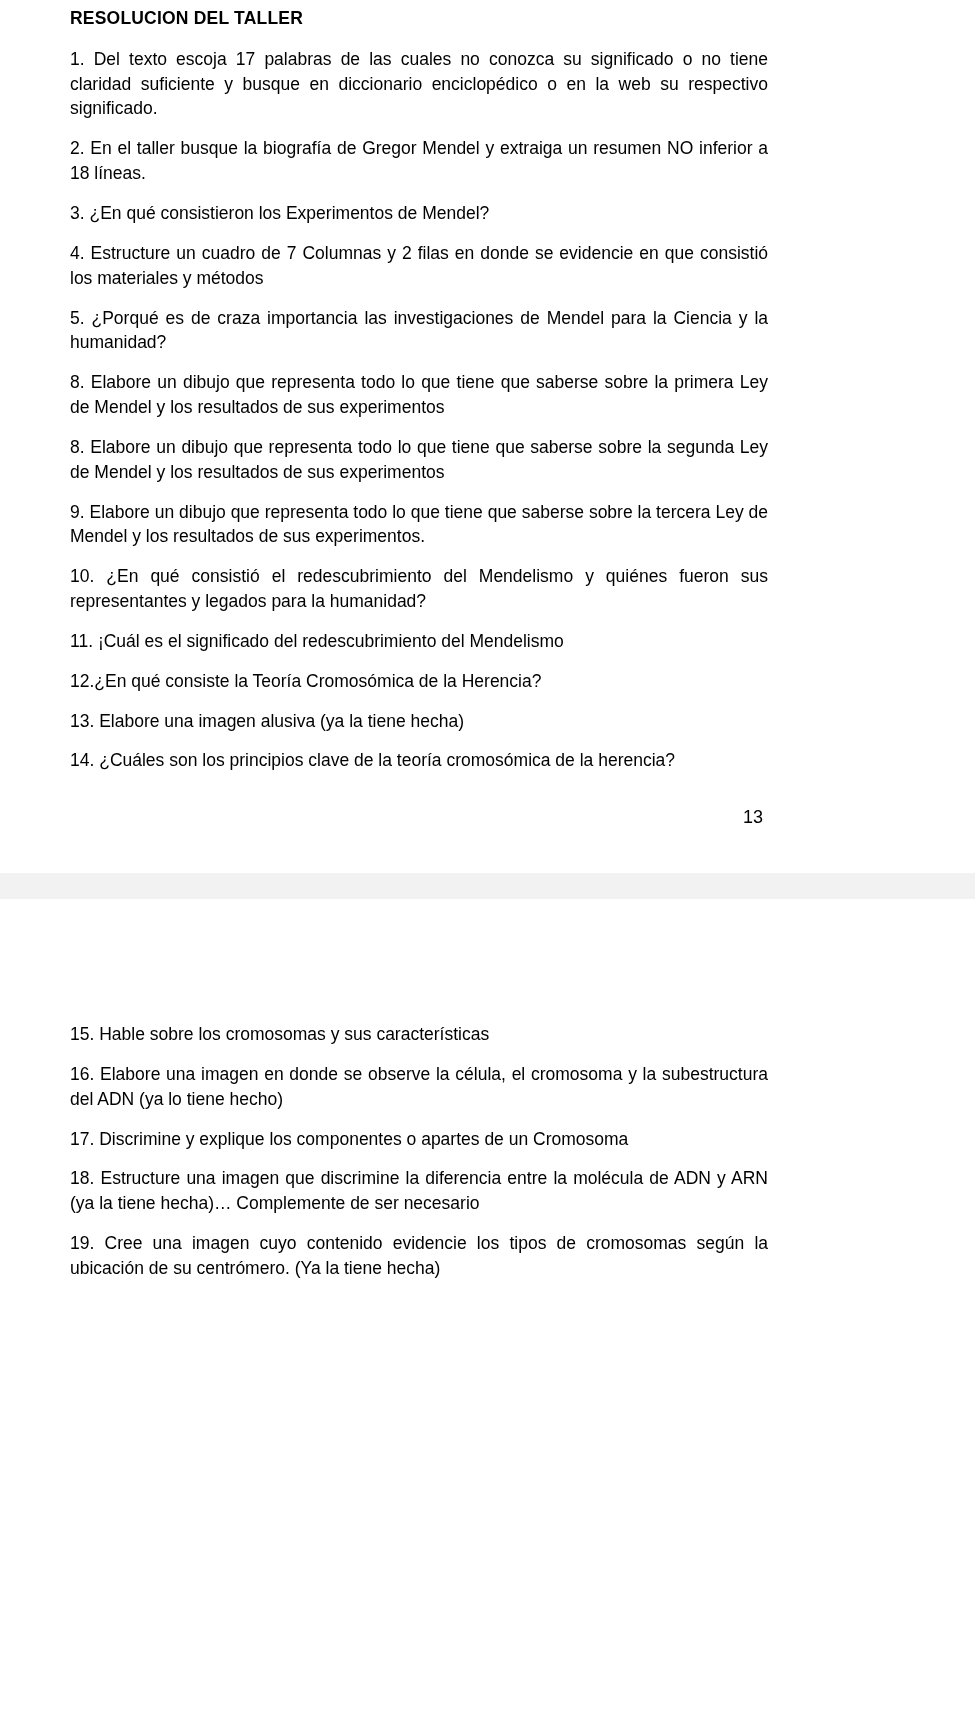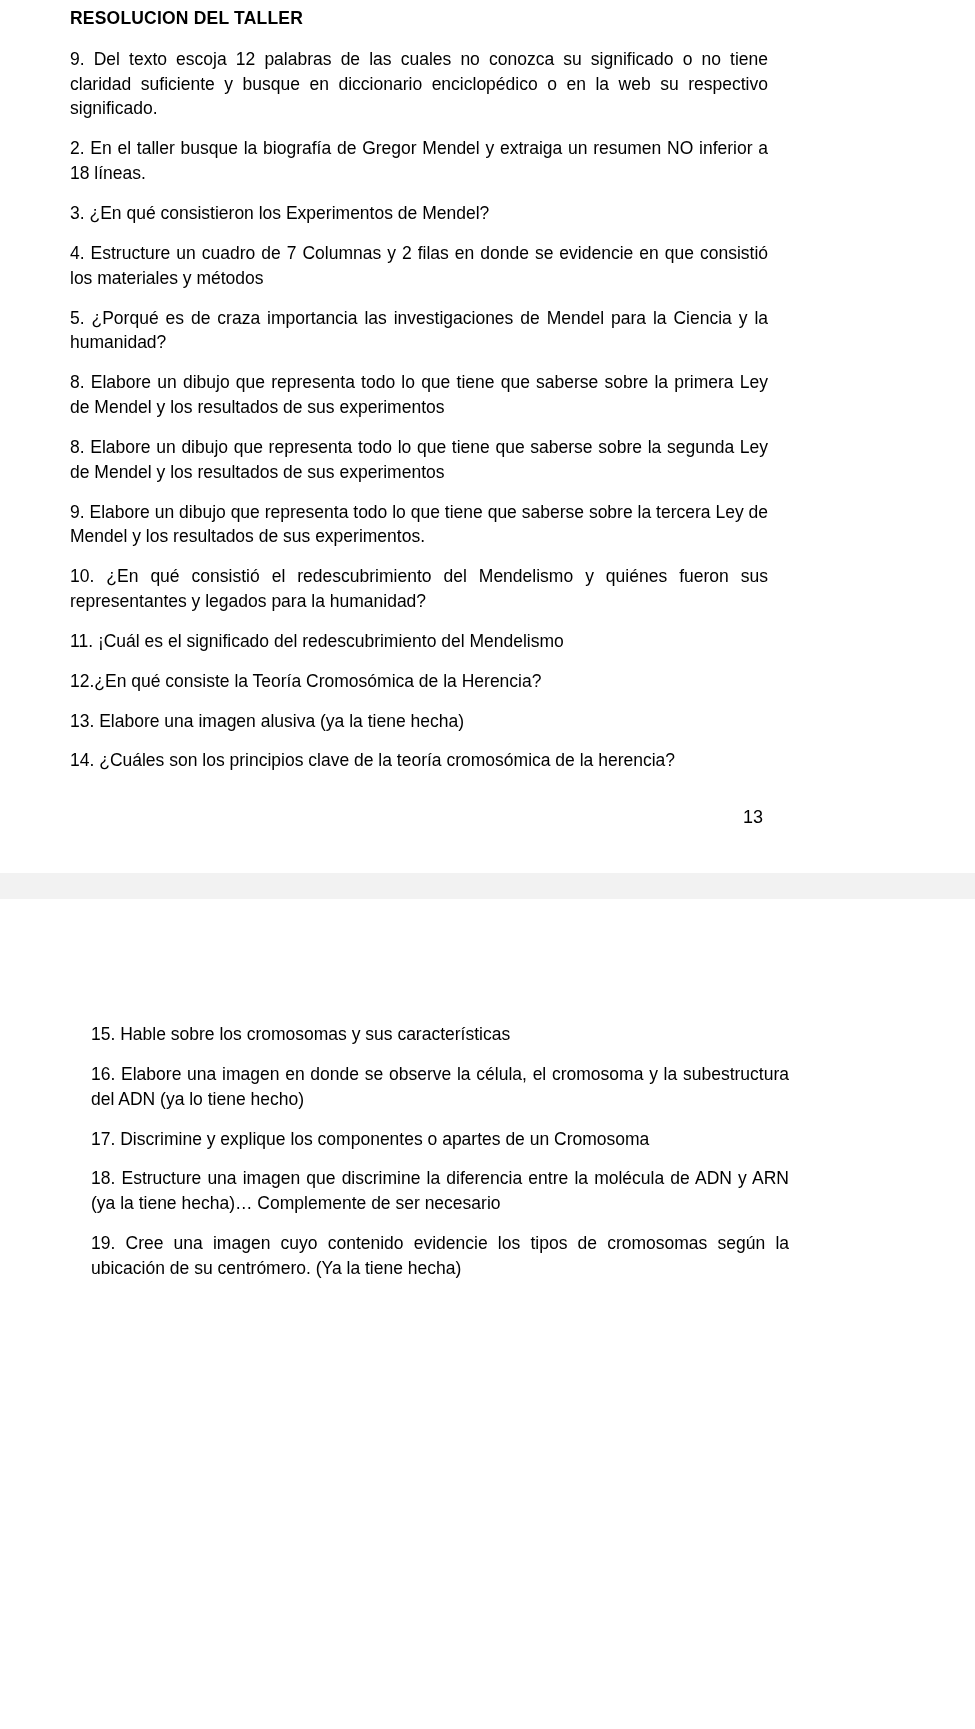--- a/index.html
+++ b/index.html
@@ -23,21 +23,20 @@
     min-height: 873px;
   }
   .page-gap {
     width: 975px;
     height: 26px;
     background: #f2f2f2;
   }
   .page-two {
     padding: 0 77px 0 70px;
     min-height: 830px;
-    margin-left: 21px;
   }
   .doc-title {
     font-size: 17.5px;
     font-weight: bold;
     letter-spacing: 0.2px;
     margin: 0;
     padding-top: 7px;
     line-height: 1.3;
   }
   .para {
@@ -61,21 +60,21 @@
   .spacer-top-two {
     height: 108px;
   }
 </style>
 </head>
 <body>
 
 <div class="page page-one">
   <h1 class="doc-title">RESOLUCION DEL TALLER</h1>
 
-  <p class="para first-after-title">9. Del texto escoja 12 palabras de las cuales no conozca su significado o no tiene claridad suficiente y busque en diccionario enciclopédico o en la web su respectivo significado.</p>
+  <p class="para first-after-title">1. Del texto escoja 17 palabras de las cuales no conozca su significado o no tiene claridad suficiente y busque en diccionario enciclopédico o en la web su respectivo significado.</p>
   <p class="para">2. En el taller busque la biografía de Gregor Mendel y extraiga un resumen NO inferior a 18 líneas.</p>
   <p class="para">3. ¿En qué consistieron los Experimentos de Mendel?</p>
   <p class="para">4. Estructure un cuadro de 7 Columnas y 2 filas en donde se evidencie en que consistió los materiales y métodos</p>
   <p class="para">5. ¿Porqué es de craza importancia las investigaciones de Mendel para la Ciencia y la humanidad?</p>
   <p class="para">8. Elabore un dibujo que representa todo lo que tiene que saberse sobre la primera Ley de Mendel y los resultados de sus experimentos</p>
   <p class="para">8. Elabore un dibujo que representa todo lo que tiene que saberse sobre la segunda Ley de Mendel y los resultados de sus experimentos</p>
   <p class="para">9. Elabore un dibujo que representa todo lo que tiene que saberse sobre la tercera Ley de Mendel y los resultados de sus experimentos.</p>
   <p class="para">10. ¿En qué consistió el redescubrimiento del Mendelismo y quiénes fueron sus representantes y legados para la humanidad?</p>
   <p class="para">11. ¡Cuál es el significado del redescubrimiento del Mendelismo</p>
   <p class="para">12.¿En qué consiste la Teoría Cromosómica de la Herencia?</p>

